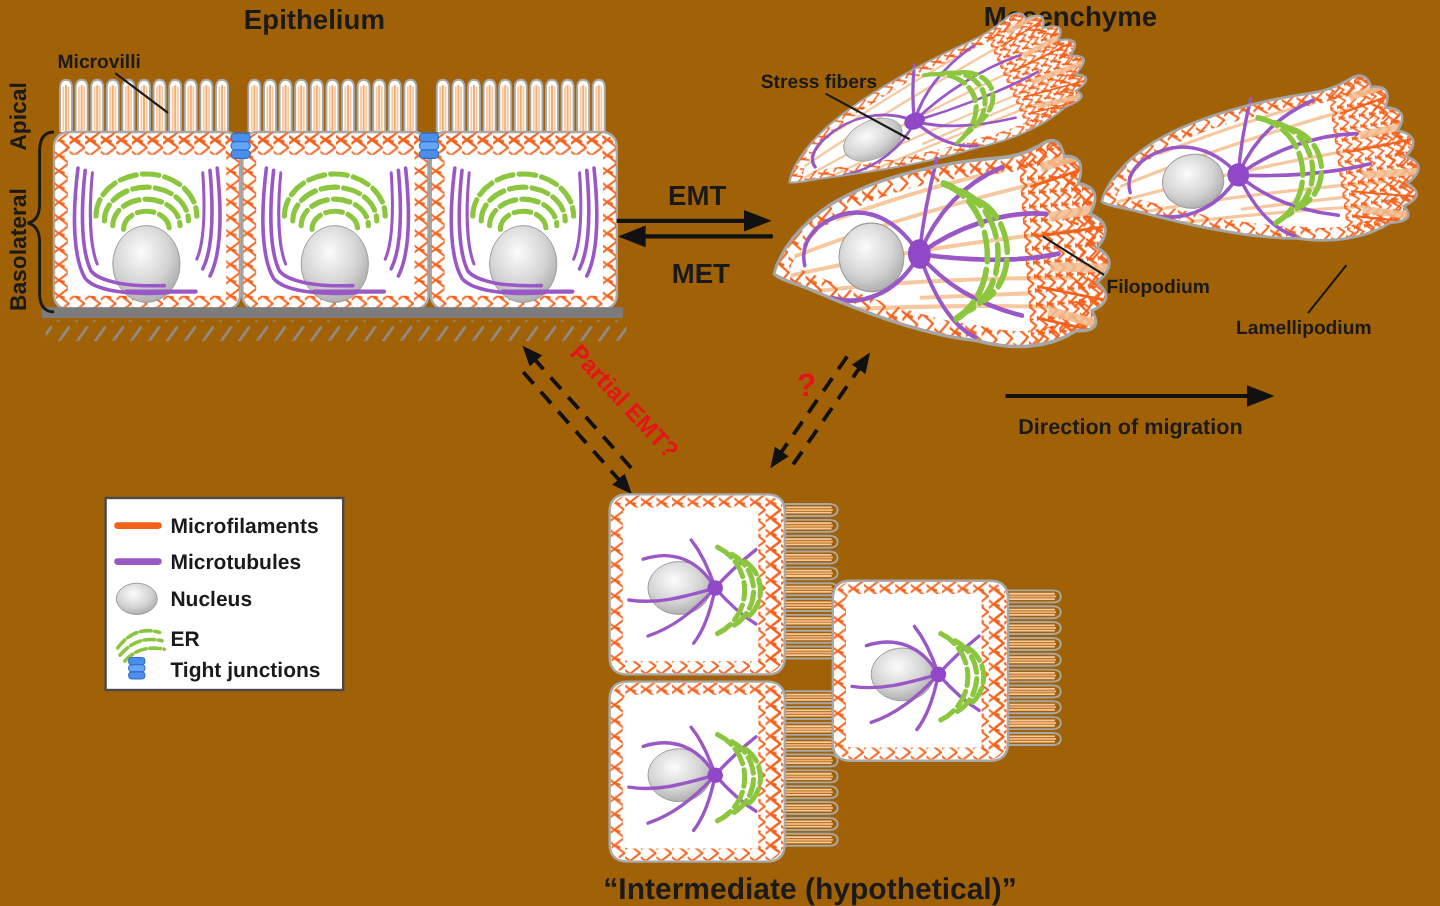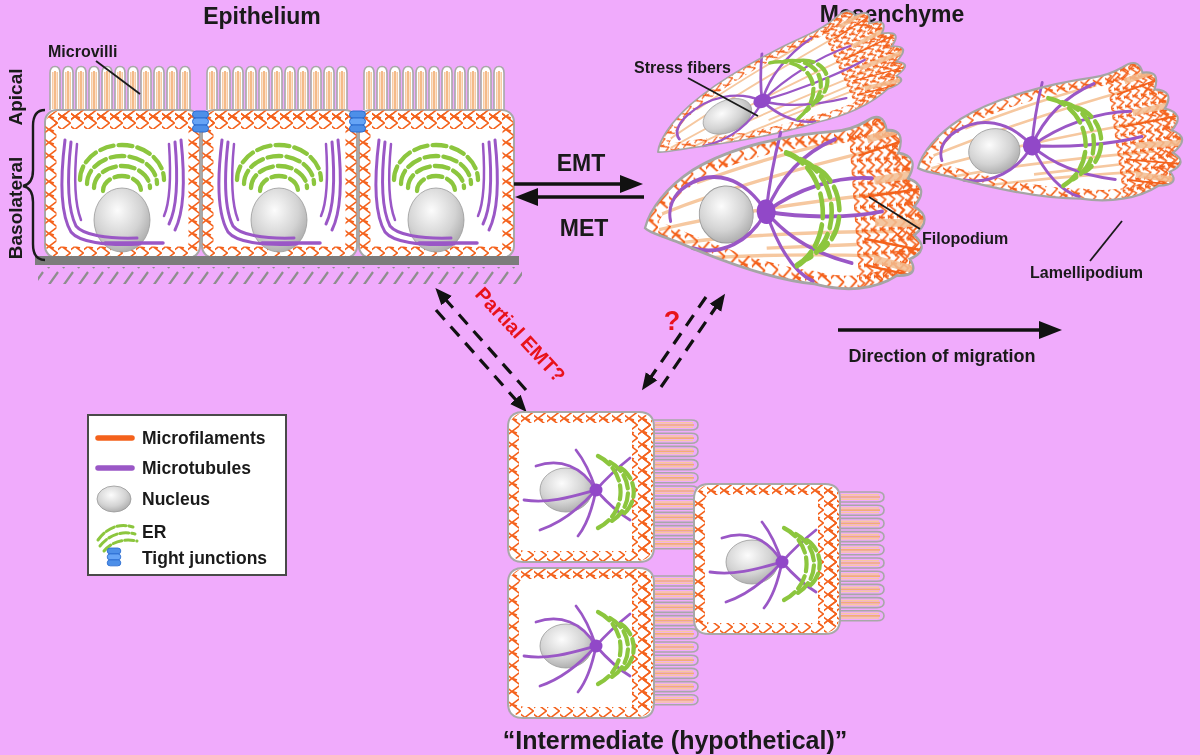--- a/index.html
+++ b/index.html
@@ -1,16 +1,16 @@
 <!DOCTYPE html>
 <html><head>
 <meta charset="utf-8">
 <style>
   html,body{margin:0;padding:0;background:#fff;}
-  .stage{position:relative;width:1200px;height:755px;background:#f0abfc;overflow:hidden;
+  .stage{position:relative;width:1200px;height:755px;background:#a16207;overflow:hidden;
          font-family:"Liberation Sans",sans-serif;}
   svg text{font-family:"Liberation Sans",sans-serif;font-weight:bold;fill:#1A1A1A;}
   text.title{font-size:23px;}
   text.big{font-size:23px;}
   text.small{font-size:16px;}
   text.side{font-size:19px;}
   text.legend{font-size:17.5px;}
   text.caption{font-size:25px;}
   text.red{fill:#E8121A;}
 </style>

